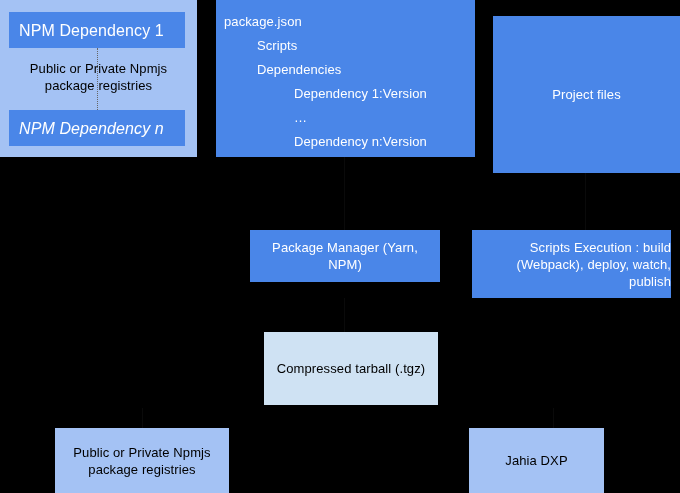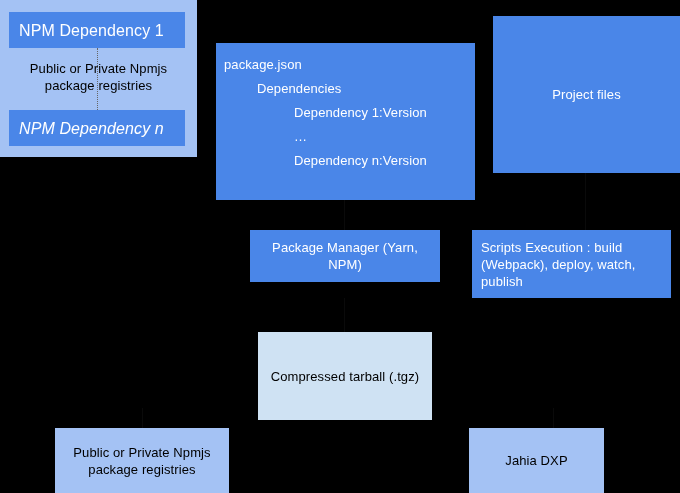--- a/index.html
+++ b/index.html
@@ -86,21 +86,20 @@
     left: 216px;
     top: 0px;
     width: 259px;
     height: 157px;
     background: #4a86e8;
     color: #ffffff;
     display: block;
     text-align: left;
     padding: 10px 0 0 8px;
     box-sizing: border-box;
-    margin-top: 43px;
   }
   .pkg-json .ln {
     font-size: 13px;
     line-height: 24px;
     white-space: nowrap;
   }
   .ind-0 { padding-left: 0px; }
   .ind-1 { padding-left: 33px; }
   .ind-2 { padding-left: 70px; }
 
@@ -127,31 +126,31 @@
 
   
   .scripts-exec {
     left: 472px;
     top: 230px;
     width: 199px;
     height: 68px;
     background: #4a86e8;
     color: #ffffff;
     justify-content: flex-start;
-    text-align: left;
+    text-align: right;
     padding-left: 9px;
     box-sizing: border-box;
   }
 
   
   .tarball {
-    left: 258px;
+    left: 264px;
     top: 332px;
     width: 174px;
-    height: 88px;
+    height: 73px;
     background: #cfe2f3;
     color: #000000;
     padding: 0 10px;
   }
 
   
   .bottom-registries {
     left: 55px;
     top: 428px;
     width: 174px;
@@ -196,20 +195,21 @@
       <span>NPM Dependency 1</span>
     </div>
     <div class="dep-box dep-n">
       <span>NPM Dependency n</span>
     </div>
     <div class="dotted-link"></div>
   </div>
 
   <div class="node pkg-json">
     <div class="ln ind-0">package.json</div>
+    <div class="ln ind-1">Scripts</div>
     <div class="ln ind-1">Dependencies</div>
     <div class="ln ind-2">Dependency 1:Version</div>
     <div class="ln ind-2">…</div>
     <div class="ln ind-2">Dependency n:Version</div>
   </div>
 
   <div class="node project-files">
     <span>Project files</span>
   </div>
 

